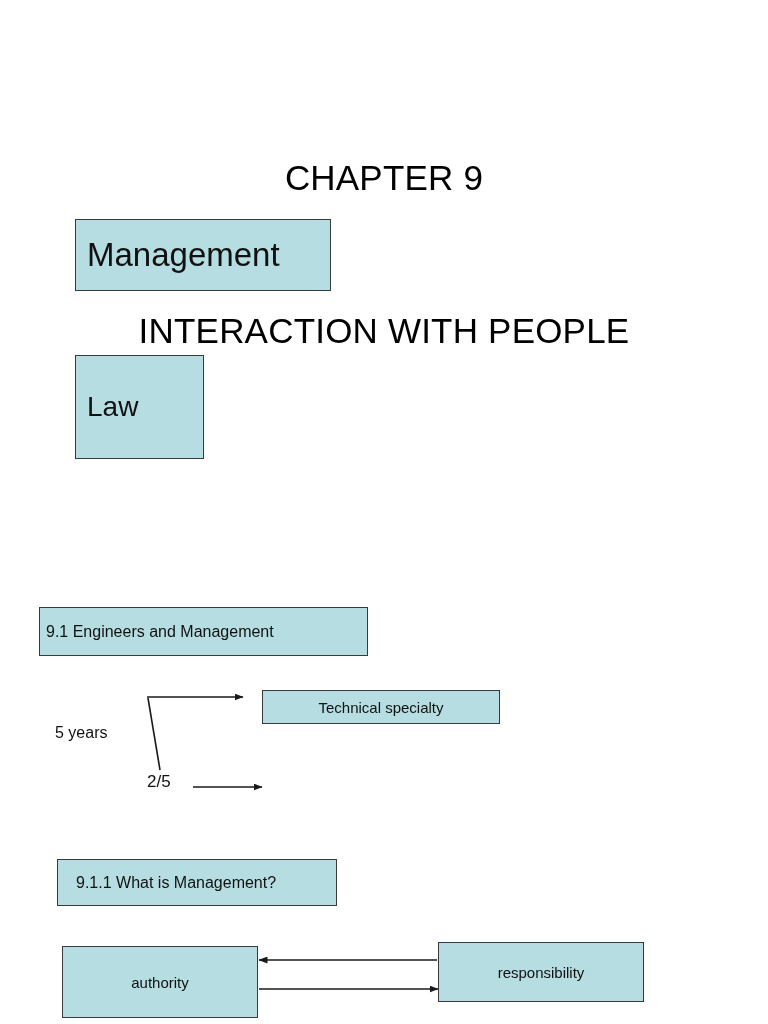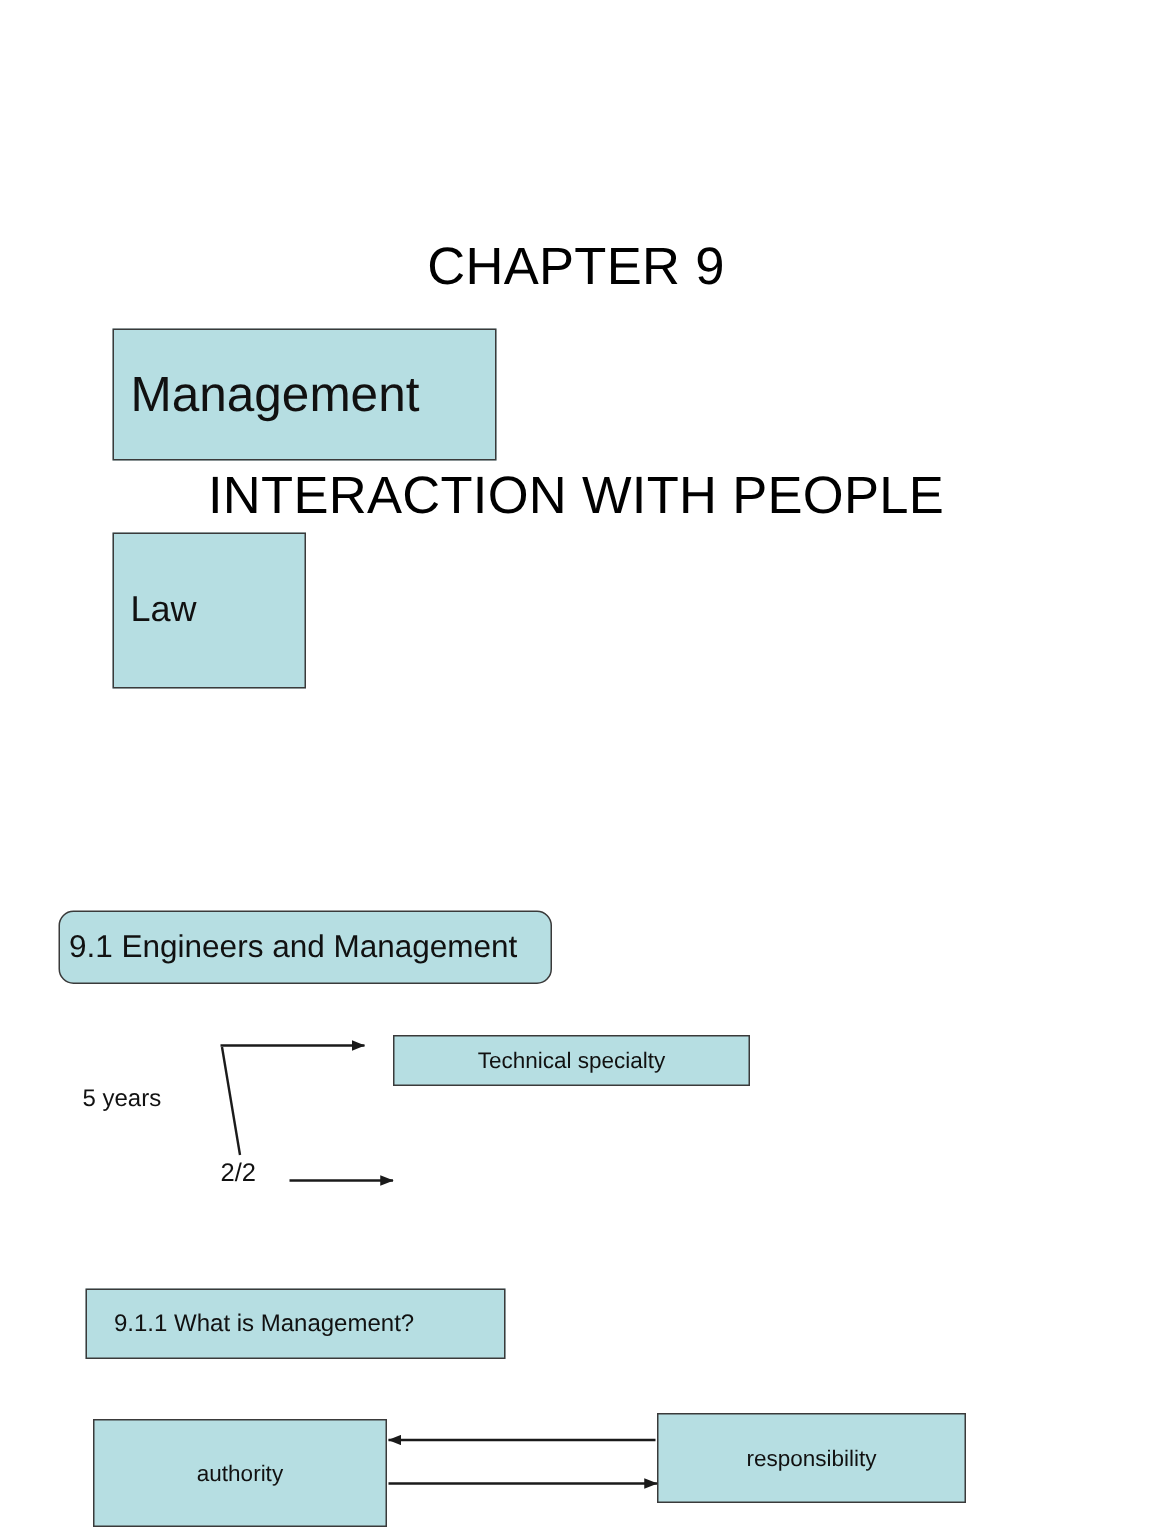--- a/index.html
+++ b/index.html
@@ -47,36 +47,35 @@
     display: flex;
     align-items: center;
     color: #111;
   }
   .box.left  { justify-content: flex-start; }
   .box.center{ justify-content: center; }
 
   
   #box-management {
     left: 75px;  top: 219px;
-    width: 256px; height: 88px;
+    width: 256px; height: 72px;
     padding-left: 11px;
     font-size: 33px;
   }
   #box-law {
     left: 75px;  top: 355px;
     width: 129px; height: 104px;
     padding-left: 11px;
-    font-size: 24px;
+    font-size: 28px;
   }
   #box-section-91 {
     left: 39px;  top: 607px;
     width: 329px; height: 49px;
     padding-left: 6px;
-    font-size: 21px;
-    border-radius: 10px;
+    font-size: 16px;
   }
   #box-technical-specialty {
     left: 262px; top: 690px;
     width: 238px; height: 34px;
     font-size: 15px;
   }
   #box-technical-management {
     left: 262px; top: 757px;
     width: 394px; height: 40px;
     font-size: 15px;
@@ -128,21 +127,21 @@
   </div>
 
   <div class="box left" id="box-management">Management</div>
 
   <div class="box left" id="box-law">Law</div>
 
   <div class="box left" id="box-section-91">9.1 Engineers and Management</div>
 
   <div class="plain-label" id="label-5-years">5 years</div>
 
-  <div class="plain-label" id="label-2-3">2/2</div>
+  <div class="plain-label" id="label-2-3">2/5</div>
 
   <div class="box center" id="box-technical-specialty">Technical specialty</div>
 
 
   <div class="box left" id="box-section-911">9.1.1 What is Management?</div>
 
   <div class="box center" id="box-authority">authority</div>
 
   <div class="box center" id="box-responsibility">responsibility</div>
 

